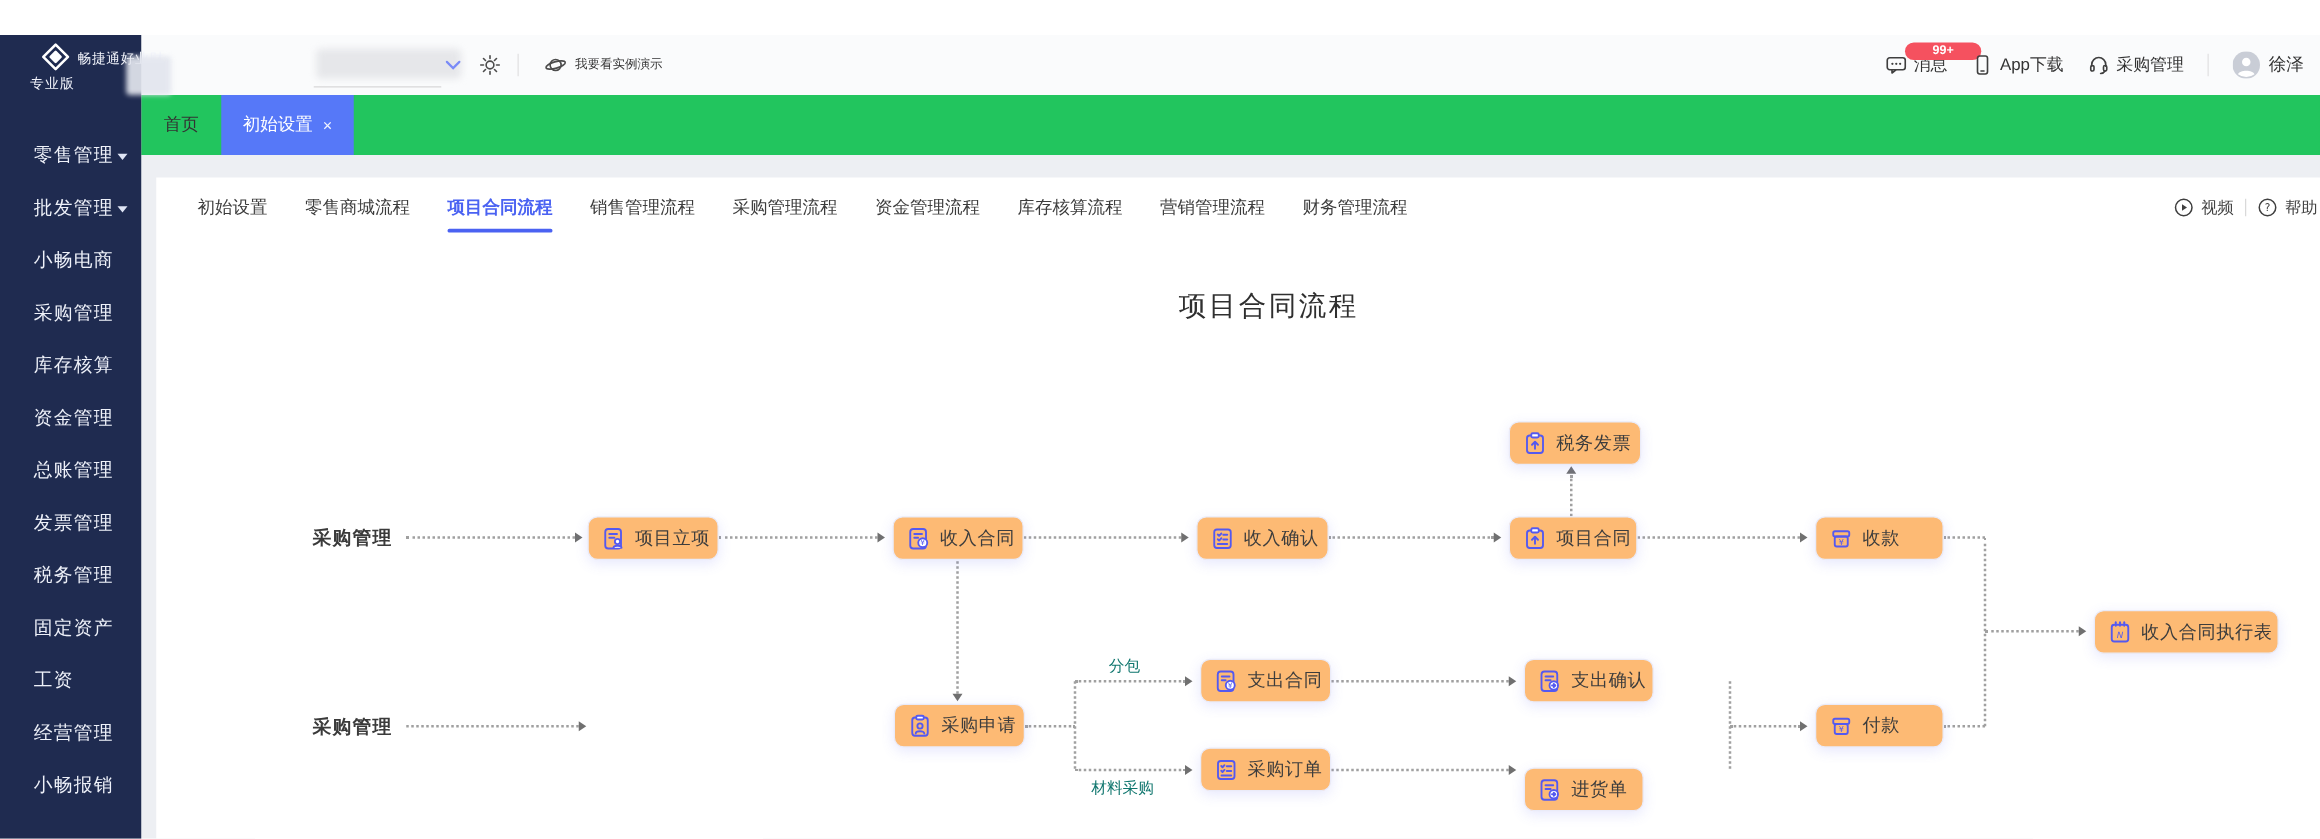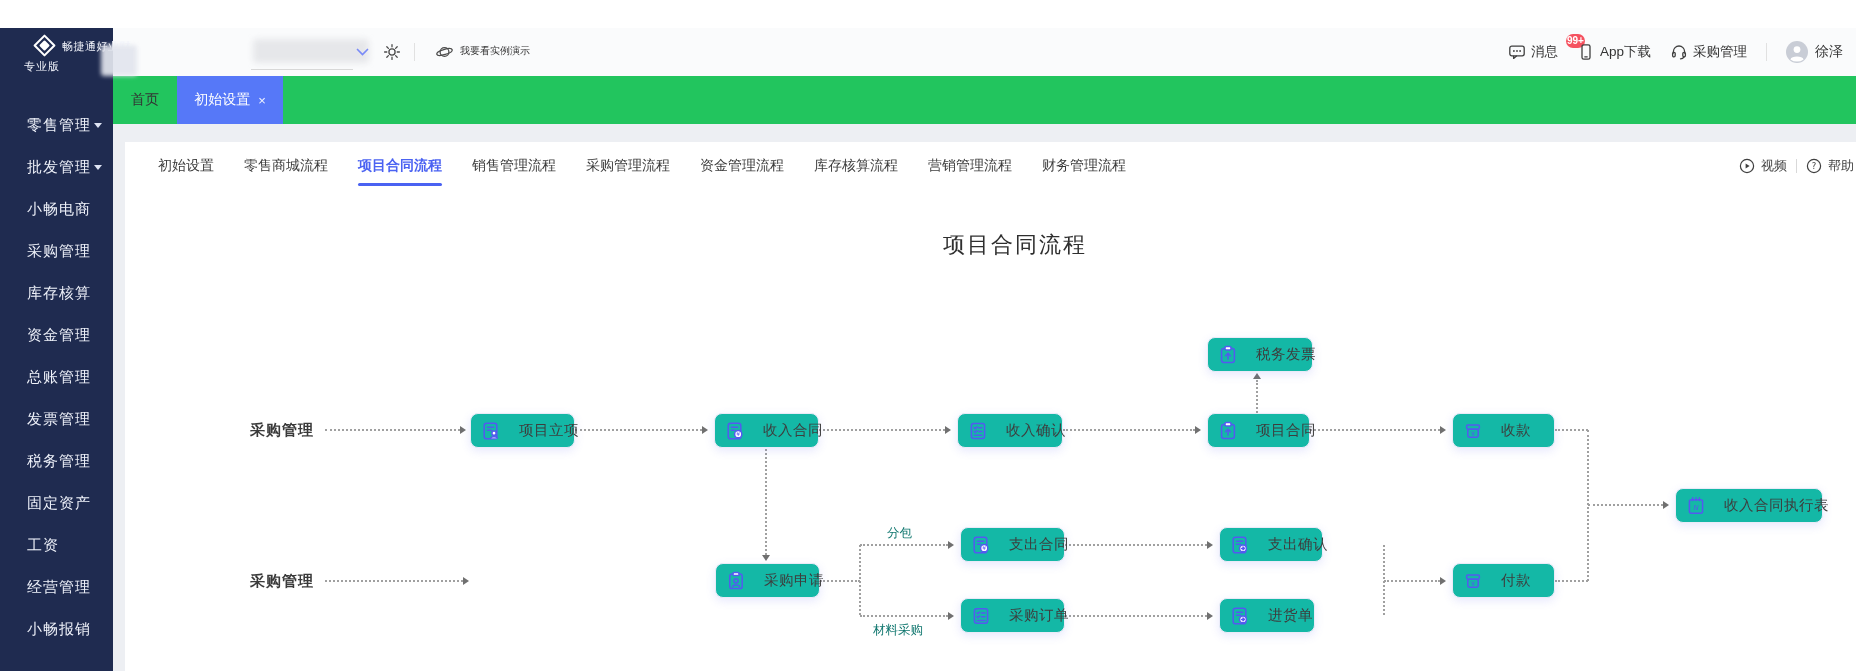--- a/index.html
+++ b/index.html
@@ -20,21 +20,21 @@
   .caret{position:absolute;right:11px;top:19px;width:0;height:0;border-left:4.5px solid transparent;border-right:4.5px solid transparent;border-top:5.5px solid #dfe5f5;}
   
   #topbar{position:absolute;left:113px;top:28px;right:0;height:48px;background:#fafbfc;z-index:5;}
   .org-blur{position:absolute;left:140px;top:11px;width:116px;height:24px;background:#e6e7ea;border-radius:4px;filter:blur(3px);}
   .org-underline{position:absolute;left:138px;top:41px;width:102px;border-bottom:1px solid #d8d8d8;}
   .tb-ic{position:absolute;top:15px;}
   .tb-divider{position:absolute;left:301px;top:15px;width:1px;height:18px;background:#e1e1e1;}
   .demo-label{position:absolute;left:347px;top:16px;font-size:10px;color:#333;cursor:pointer;}
   .tb-right{position:absolute;right:0;top:0;height:48px;display:flex;align-items:center;gap:19px;padding-right:0;}
   .tr-item{display:flex;align-items:center;gap:5px;font-size:13.5px;color:#333;cursor:pointer;position:relative;white-space:nowrap;}
-  .badge{position:absolute;top:-9px;right:-27px;background:#f5515f;color:#fff;font-size:10px;line-height:14px;padding:0 1px;border-radius:8px;font-weight:bold;}
+  .badge{position:absolute;top:-9px;right:-27px;background:#f5515f;color:#fff;font-size:10px;line-height:14px;padding:0 22px;border-radius:8px;font-weight:bold;}
   .tr-divider{width:1px;height:18px;background:#e1e1e1;}
   .tr-user{display:flex;align-items:center;gap:7px;width:70px;overflow:hidden;font-size:14px;color:#333;}
   
   #tabrow{position:absolute;left:113px;top:76px;right:0;height:48px;background:#22c55e;z-index:5;}
   .tab-home{position:absolute;left:0;top:0;width:64px;height:48px;display:flex;align-items:center;justify-content:center;font-size:14px;color:#333;cursor:pointer;}
   .tab-active{position:absolute;left:64px;top:0;width:106px;height:48px;background:#5678f8;color:#fff;display:flex;align-items:center;justify-content:center;gap:8px;font-size:14px;cursor:pointer;}
   .tab-close{font-size:13px;opacity:.92;cursor:pointer;}
   
   #graybg{position:absolute;left:113px;top:124px;right:0;bottom:0;background:#edeff3;z-index:1;}
   #card{position:absolute;left:125px;top:142px;right:0;bottom:0;background:#ffffff;z-index:2;overflow:hidden;}
@@ -42,21 +42,21 @@
   .subnav{position:absolute;left:0;top:6px;right:0;height:36px;display:flex;gap:30px;padding-left:33px;}
   .subnav .it{display:flex;align-items:center;position:relative;font-size:14px;color:#3c3c3c;cursor:pointer;white-space:nowrap;}
   .subnav .it.active{color:#4a62f2;font-weight:bold;}
   .subnav .it.active::after{content:"";position:absolute;left:0;right:0;bottom:-2px;height:3px;border-radius:2px;background:#4a62f2;}
   .vidhelp{position:absolute;right:2px;top:6px;height:36px;display:flex;align-items:center;gap:6px;font-size:13px;color:#444;z-index:3;}
   .vh-divider{width:1px;height:14px;background:#d9d9d9;margin:0 3px;}
   
   #canvas{position:absolute;inset:0;}
   .flow-title{position:absolute;left:0;top:88px;width:1780px;text-align:center;font-size:22px;color:#2f2f2f;letter-spacing:2px;}
   .lane-label{position:absolute;font-size:15px;color:#3a3a3a;font-weight:bold;letter-spacing:1px;}
-  .node{position:absolute;height:35px;background:#14b8a6;border:1px solid #eaebf8;border-radius:8px;box-shadow:0 3px 10px rgba(104,112,245,.16);display:flex;align-items:center;gap:18px;padding-left:10px;box-sizing:border-box;cursor:pointer;}
+  .node{position:absolute;height:35px;background:#fdba74;border:1px solid #eaebf8;border-radius:8px;box-shadow:0 3px 10px rgba(104,112,245,.16);display:flex;align-items:center;gap:7px;padding-left:10px;box-sizing:border-box;cursor:pointer;}
   .node .nlabel{font-size:14.5px;color:#3d3d3d;letter-spacing:.5px;white-space:nowrap;}
   .nicon{width:20px;height:20px;flex:0 0 20px;}
   .hline{position:absolute;border-top:2px dotted #a0a0a0;}
   .vline{position:absolute;border-left:2px dotted #a0a0a0;}
   .ar{position:absolute;width:0;height:0;}
   .ar.r{border-top:4px solid transparent;border-bottom:4px solid transparent;border-left:6px solid #707070;}
   .ar.u{border-left:4px solid transparent;border-right:4px solid transparent;border-bottom:6px solid #707070;}
   .ar.d{border-left:4px solid transparent;border-right:4px solid transparent;border-top:6px solid #707070;}
   .branch-label{position:absolute;font-size:12.5px;color:#0f766e;white-space:nowrap;}
   .logo-blur{position:absolute;left:101px;top:45px;width:36px;height:31px;background:#e3e6ee;opacity:.92;border-radius:3px;filter:blur(2px);z-index:9;}
@@ -379,21 +379,21 @@
           <use href="#i-doc-arrow"></use>
         </svg>
       <span class="nlabel">支出确认</span>
     </div>
     <div class="node" style="left:835px;top:456px;width:105px">
       <svg class="nicon" viewBox="0 0 20 20">
           <use href="#i-list-check"></use>
         </svg>
       <span class="nlabel">采购订单</span>
     </div>
-    <div class="node" style="left:1094px;top:456px;width:96px">
+    <div class="node" style="left:1094px;top:472px;width:96px">
       <svg class="nicon" viewBox="0 0 20 20">
           <use href="#i-doc-arrow"></use>
         </svg>
       <span class="nlabel">进货单</span>
     </div>
     <div class="node" style="left:1327px;top:421px;width:103px">
       <svg class="nicon" viewBox="0 0 20 20">
           <use href="#i-money"></use>
         </svg>
       <span class="nlabel">付款</span>

